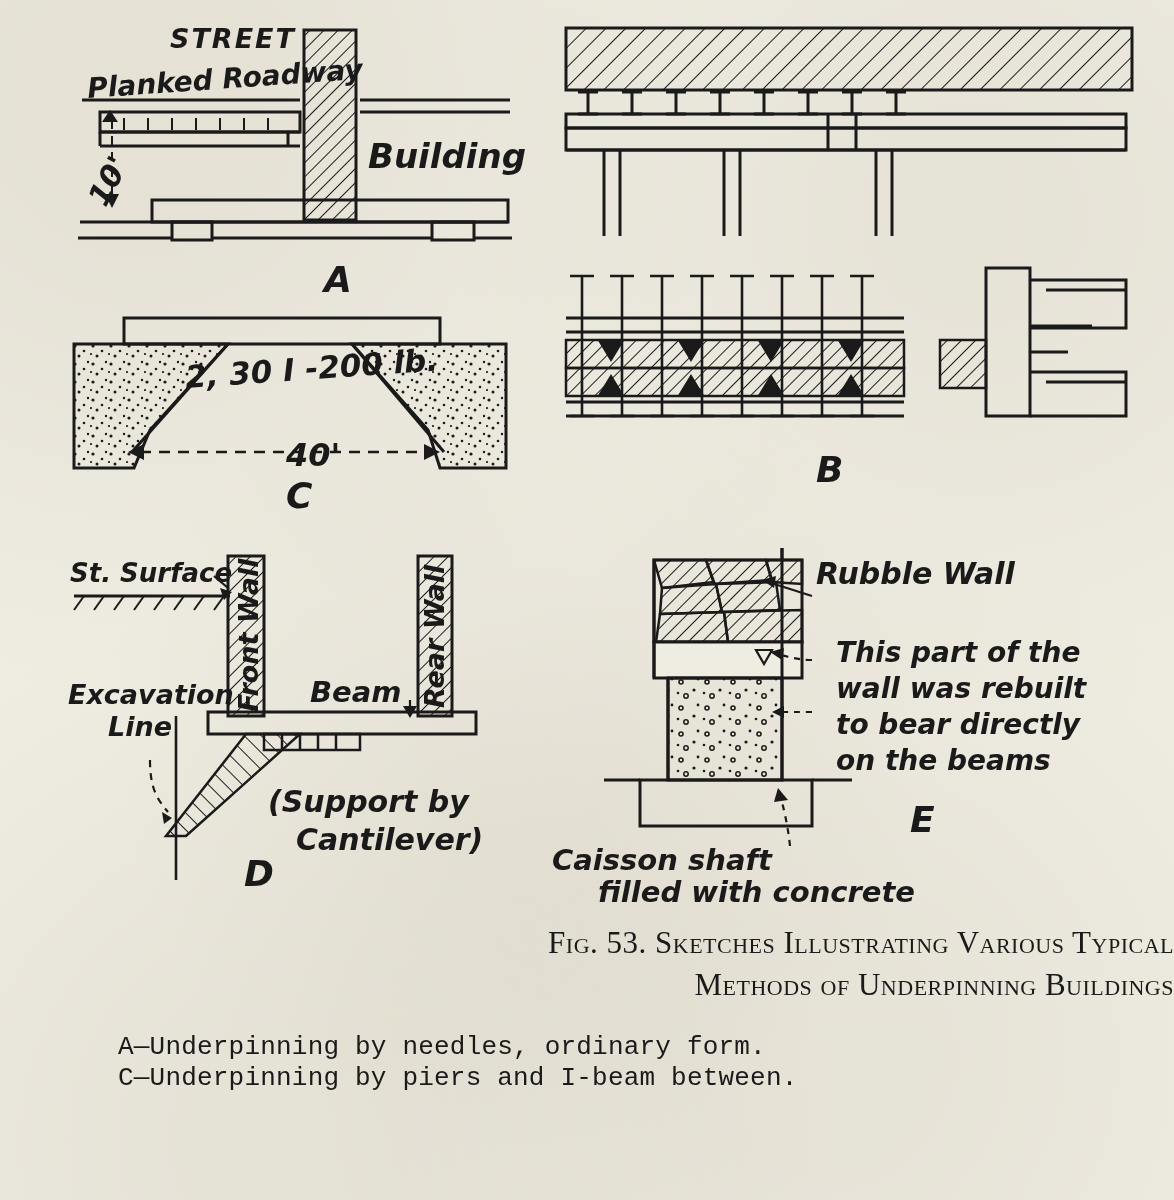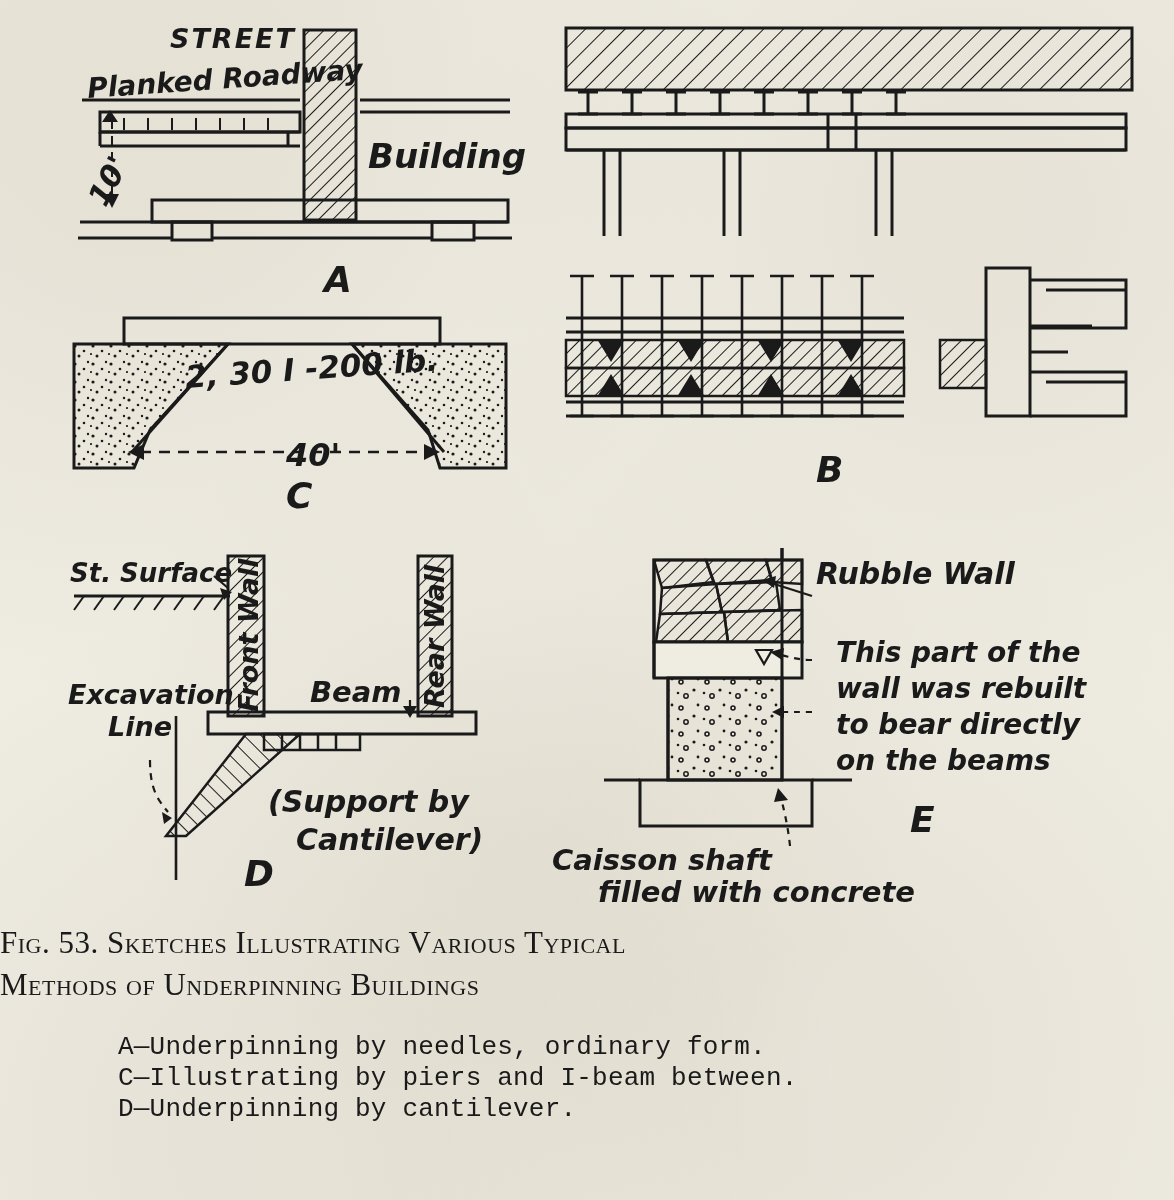--- a/index.html
+++ b/index.html
@@ -24,21 +24,21 @@
   }
   .fig{position:absolute;inset:0;}
   svg{display:block;}
   .hand{
     font-family:"DejaVu Sans", sans-serif;
     font-style:italic;
     font-weight:700;
   }
   .cap-line{
     font-family:"Liberation Serif", serif;
-    text-align:left;
+    text-align:right;
     letter-spacing:.5px;
   }
   .caption-block{
     position:absolute;
     left:0;right:0;
     top:925px;
   }
   .cap1{font-size:31px;}
   .cap2{font-size:31px;margin-top:6px;}
   .smallcaps{font-variant:small-caps;}
@@ -332,15 +332,14 @@
 </svg>
 </div>
 
 <div class="caption-block">
   <div class="cap-line cap1 smallcaps">Fig. 53.  Sketches Illustrating Various Typical</div>
   <div class="cap-line cap2 smallcaps">Methods of Underpinning Buildings</div>
 </div>
 
 <div class="legend">
   <div>A—Underpinning by needles, ordinary form.</div>
-  <div>C—Illustrating by piers and I-beam between.</div>
-  <div>D—Underpinning by cantilever.</div>
+  <div>C—Underpinning by piers and I-beam between.</div>
 </div>
 
 </body></html>

